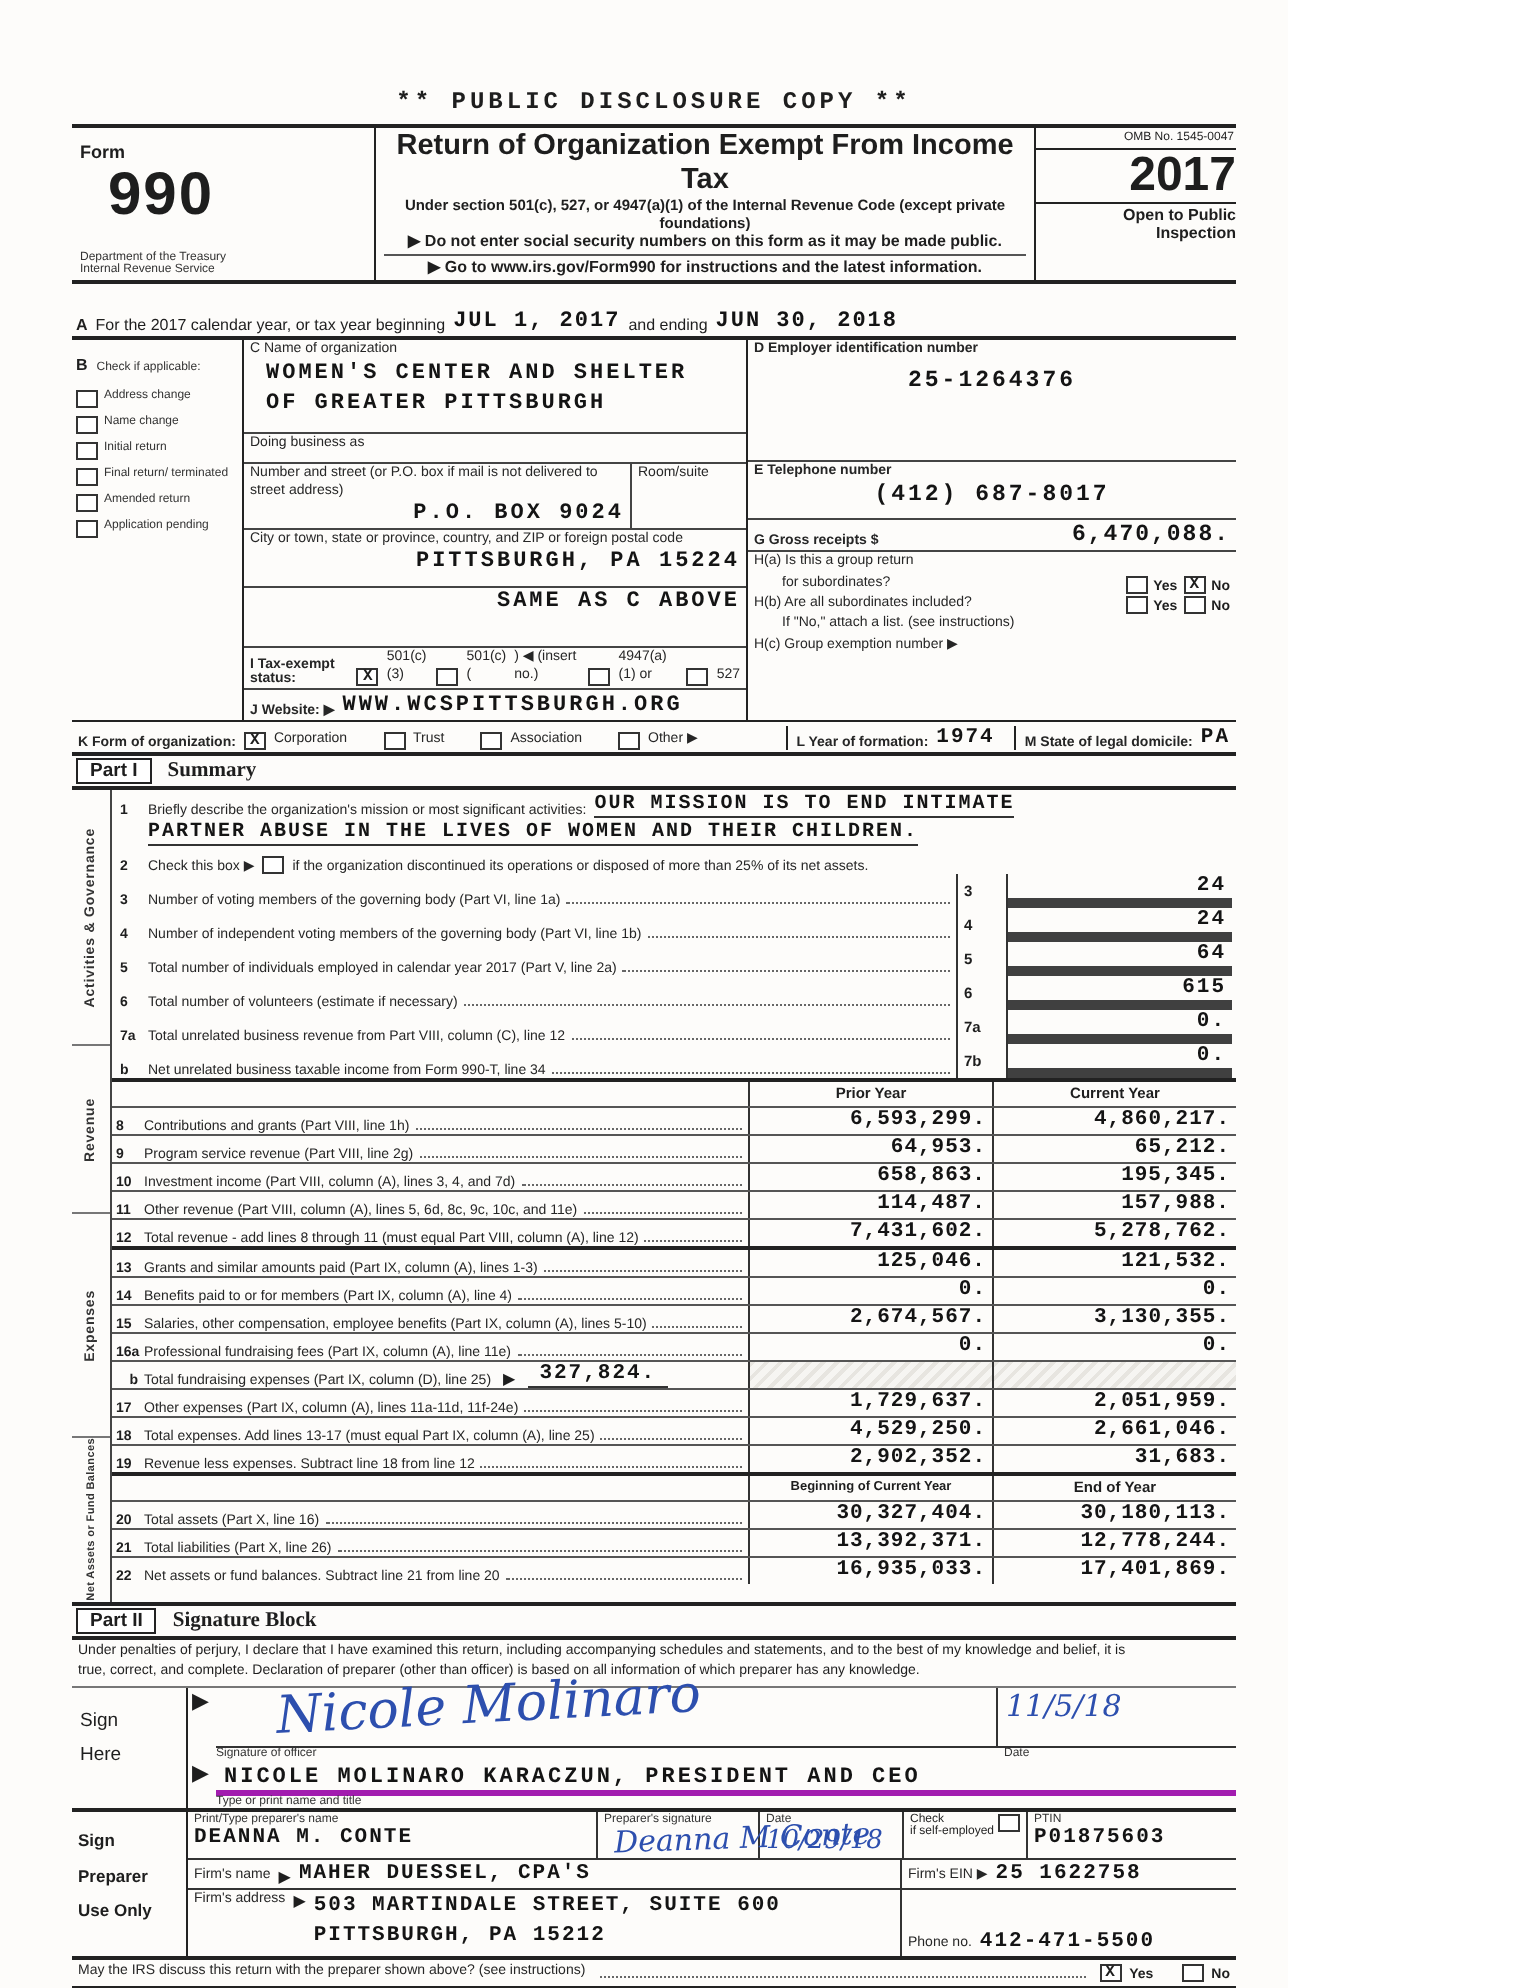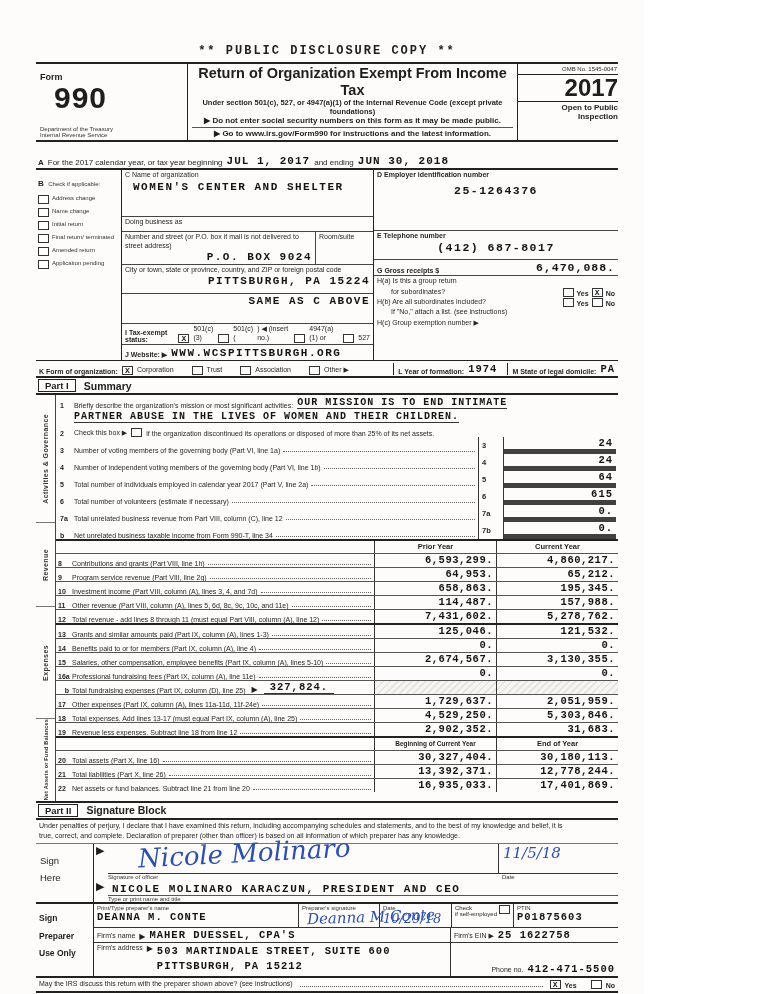--- a/index.html
+++ b/index.html
@@ -57,21 +57,21 @@
   
   .irow, .jrow, .krow { display:flex; align-items:flex-end; gap:4px; padding:1.5px 3px; border-bottom:1px solid #222; font-size:7.5px; }
   .url { font-size:11px; letter-spacing:1.5px; }
   .krow { border-bottom:2px solid #222; }
   .kcell { display:flex; align-items:flex-end; gap:4px; }
   .kl { border-left:1px solid #222; padding-left:4px; margin-left:6px; }
   .kyear { font-size:10.5px; letter-spacing:1px; }
   
   .partbar { display:flex; align-items:center; gap:8px; border-bottom:2px solid #222; padding:1px 2px; }
   .partbox { border:1.5px solid #222; font-weight:bold; font-size:9.5px; padding:0 6px; background:#fff; }
-  .partname { font-weight:bold; font-size:10.5px; }
+  .partname { font-weight:bold; font-size:10.5px;font-family:Liberation Serif, serif; }
   
   .summary { display:flex; border-bottom:2px solid #222; }
   .sidebar { width:20px; display:flex; flex-direction:column; border-right:1px solid #444; }
   .szone { display:flex; align-items:center; justify-content:center; border-bottom:1px solid #777; }
   .szone:last-child { border-bottom:none; }
   .vtext { writing-mode:vertical-rl; transform:rotate(180deg); font-size:7px; font-weight:bold; letter-spacing:.4px; white-space:nowrap; color:#333; }
   .vtext.tiny { font-size:5.5px; letter-spacing:.2px; }
   .scontent { flex:1; display:flex; flex-direction:column; }
   .srow { display:flex; align-items:flex-end; min-height:14px; padding:0 2px; }
   .snum { width:16px; font-size:7px; font-weight:bold; padding-left:2px; }
@@ -196,20 +196,21 @@
         <div class="cbrow">
           <span class="cb sm"></span>
           <span class="t6">Application pending</span>
         </div>
       </div>
 
       <div class="colC">
         <div class="crow" style="min-height:47px;">
           <div class="t7">C Name of organization</div>
           <div class="mono orgname">WOMEN'S CENTER AND SHELTER</div>
+          <div class="mono orgname">OF GREATER PITTSBURGH</div>
         </div>
         <div class="crow" style="min-height:15px;">
           <div class="t7">Doing business as</div>
         </div>
         <div class="streetrow" style="min-height:29px;">
           <div class="main">
             <div class="t7">Number and street (or P.O. box if mail is not delivered to street address)</div>
             <div class="mono valline">P.O. BOX 9024</div>
           </div>
           <div class="room">
@@ -489,21 +490,21 @@
           <span class="mcol mono">1,729,637.</span>
           <span class="mcol mono">2,051,959.</span>
         </div>
         <div class="mrow">
           <span class="mlabel">
               <span class="snum">18</span>
               <span class="slabel">Total expenses. Add lines 13-17 (must equal Part IX, column (A), line 25)</span>
               <span class="dots"></span>
             </span>
           <span class="mcol mono">4,529,250.</span>
-          <span class="mcol mono">5,303,846.</span>
+          <span class="mcol mono">2,661,046.</span>
         </div>
         <div class="mrow">
           <span class="mlabel">
               <span class="snum">19</span>
               <span class="slabel">Revenue less expenses. Subtract line 18 from line 12</span>
               <span class="dots"></span>
             </span>
           <span class="mcol mono">2,902,352.</span>
           <span class="mcol mono">31,683.</span>
         </div>
@@ -567,21 +568,21 @@
             <span class="handdate">11/5/18</span>
           </span>
         </div>
         <div class="sigrow">
           <span class="arrowcol"></span>
           <span style="flex:1;" class="caption">Signature of officer</span>
           <span style="width:120px;padding-left:4px;" class="caption">Date</span>
         </div>
         <div class="sigrow">
           <span class="arrowcol">▶</span>
-          <span style="flex:1;border-bottom:1px solid #a21caf;" class="mono printedname">NICOLE MOLINARO KARACZUN, PRESIDENT AND CEO</span>
+          <span style="flex:1;border-bottom:3px solid #a21caf;" class="mono printedname">NICOLE MOLINARO KARACZUN, PRESIDENT AND CEO</span>
         </div>
         <div class="sigrow">
           <span class="arrowcol"></span>
           <span class="caption">Type or print name and title</span>
         </div>
       </div>
     </div>
 
     <div class="prepblk">
       <div class="prepside">
@@ -626,21 +627,21 @@
         </div>
         <div class="preprow3">
           <div class="firmleft" style="align-items:flex-start;">
             <span class="t7">Firm's address</span>
             <span class="arrow">▶</span>
             <span class="mono addrlines">
               <span style="display:block;">503 MARTINDALE STREET, SUITE 600</span>
               <span style="display:block;">PITTSBURGH, PA 15212</span>
             </span>
           </div>
-          <div class="firmright" style="align-items:flex-end;justify-content:flex-end;">
+          <div class="firmright" style="align-items:flex-end;">
             <span class="t7">Phone no.</span>
             <span class="mono pval">412-471-5500</span>
           </div>
         </div>
       </div>
     </div>
 
     <div class="discussrow">
       <span class="t7">May the IRS discuss this return with the preparer shown above? (see instructions)</span>
       <span class="dots"></span>

